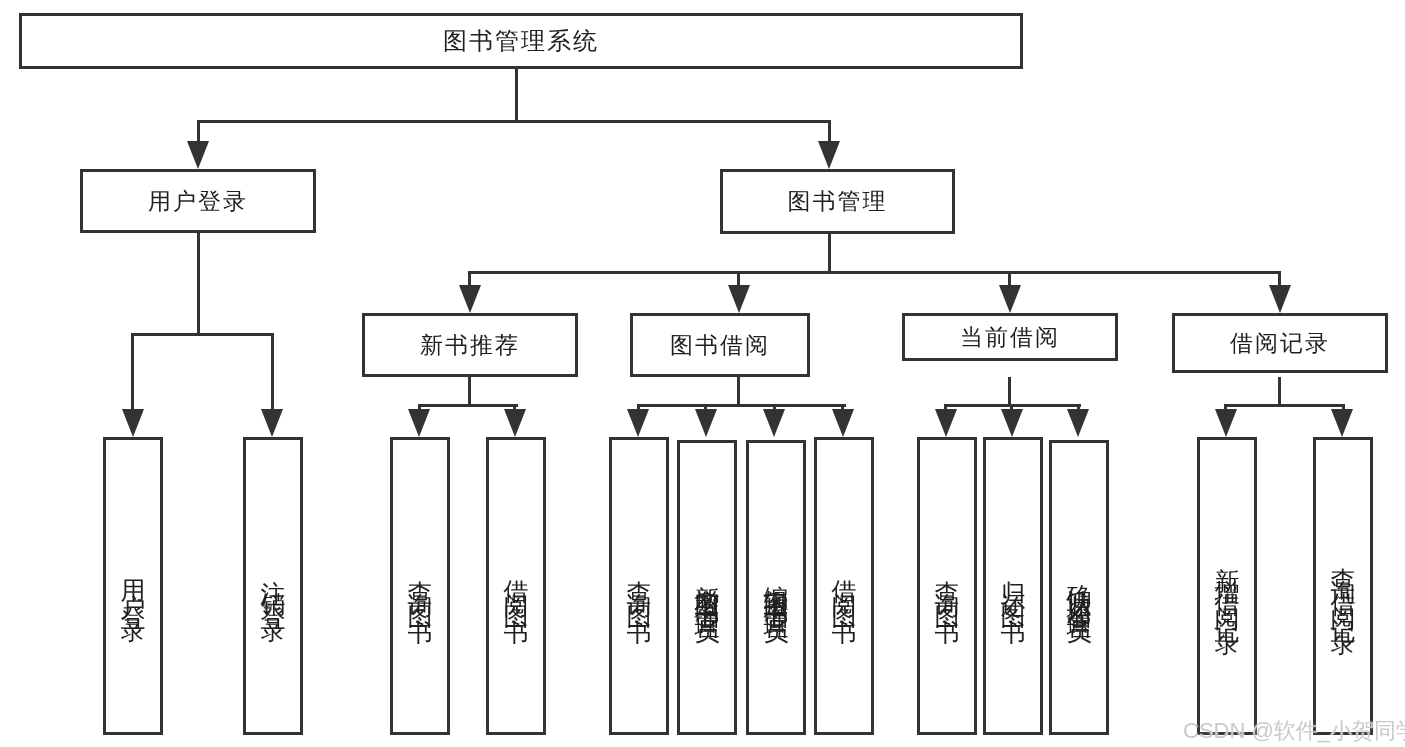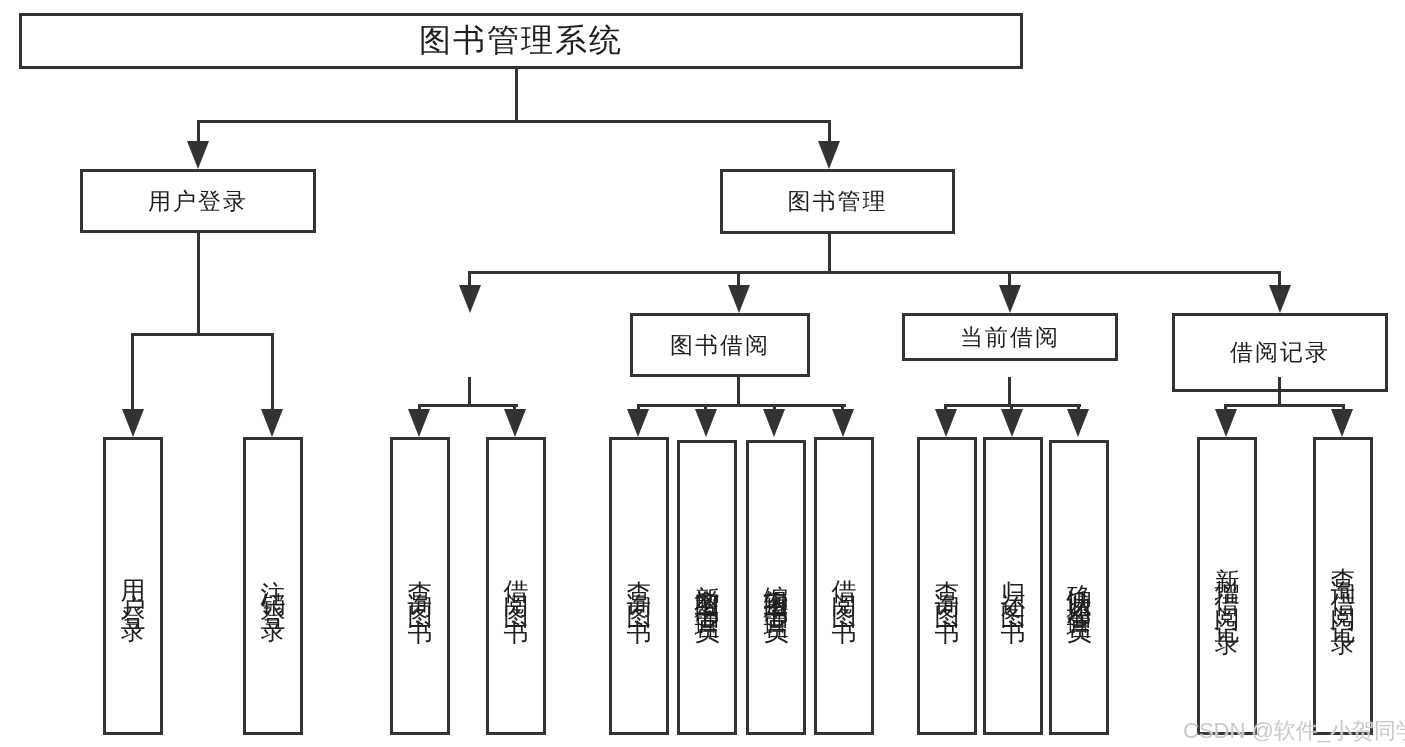--- a/index.html
+++ b/index.html
@@ -17,21 +17,21 @@
     border: 3px solid #333333;
     background: #ffffff;
     color: #1f1f1f;
     display: flex;
     align-items: center;
     justify-content: center;
     font-size: 23px;
     letter-spacing: 2px;
     text-align: center;
   }
-  .node.root { font-size: 32px; }
+  .node.root { font-size: 24px; }
   .vnode {
     writing-mode: vertical-lr;
     font-size: 25px;
     letter-spacing: 13px;
     line-height: 1;
   }
   .vnode.tight { letter-spacing: 5px; }
   .line { position: absolute; background: #333333; }
   .arrow {
     position: absolute;
@@ -85,27 +85,30 @@
   <div class="line" style="left:468px; top:271px; width:813px; height:3px;"></div>
   <div class="line" style="left:468px; top:271px; width:3px; height:16px;"></div>
   <div class="line" style="left:737px; top:271px; width:3px; height:16px;"></div>
   <div class="line" style="left:1008px; top:271px; width:3px; height:16px;"></div>
   <div class="line" style="left:1278px; top:271px; width:3px; height:16px;"></div>
   <div class="arrow" style="left:459px; top:285px;"></div>
   <div class="arrow" style="left:728px; top:285px;"></div>
   <div class="arrow" style="left:999px; top:285px;"></div>
   <div class="arrow" style="left:1269px; top:285px;"></div>
 
+  <div class="node" style="left:362px; top:313px; width:216px; height:64px;">
+    <span>新书推荐</span>
+  </div>
   <div class="node" style="left:630px; top:313px; width:180px; height:64px;">
     <span>图书借阅</span>
   </div>
   <div class="node" style="left:902px; top:313px; width:216px; height:48px;">
     <span>当前借阅</span>
   </div>
-  <div class="node" style="left:1172px; top:313px; width:216px; height:79px;">
+  <div class="node" style="left:1172px; top:313px; width:216px; height:60px;">
     <span>借阅记录</span>
   </div>
 
   <div class="line" style="left:468px; top:377px; width:3px; height:29px;"></div>
   <div class="line" style="left:418px; top:404px; width:100px; height:3px;"></div>
   <div class="line" style="left:418px; top:404px; width:3px; height:9px;"></div>
   <div class="line" style="left:513px; top:404px; width:3px; height:9px;"></div>
   <div class="arrow" style="left:408px; top:409px;"></div>
   <div class="arrow" style="left:504px; top:409px;"></div>
 

